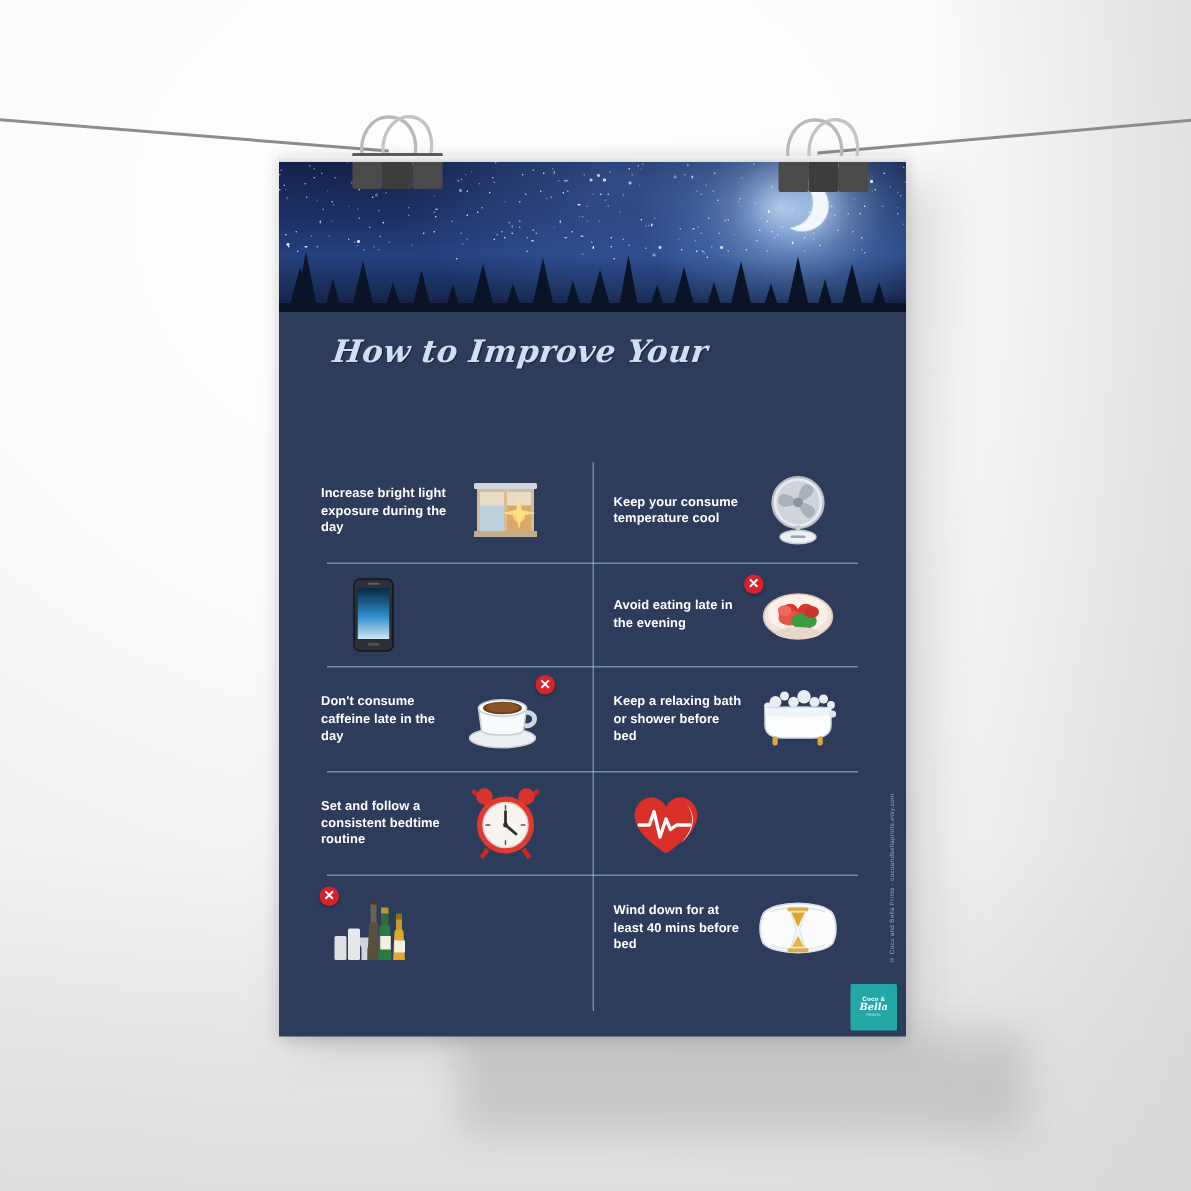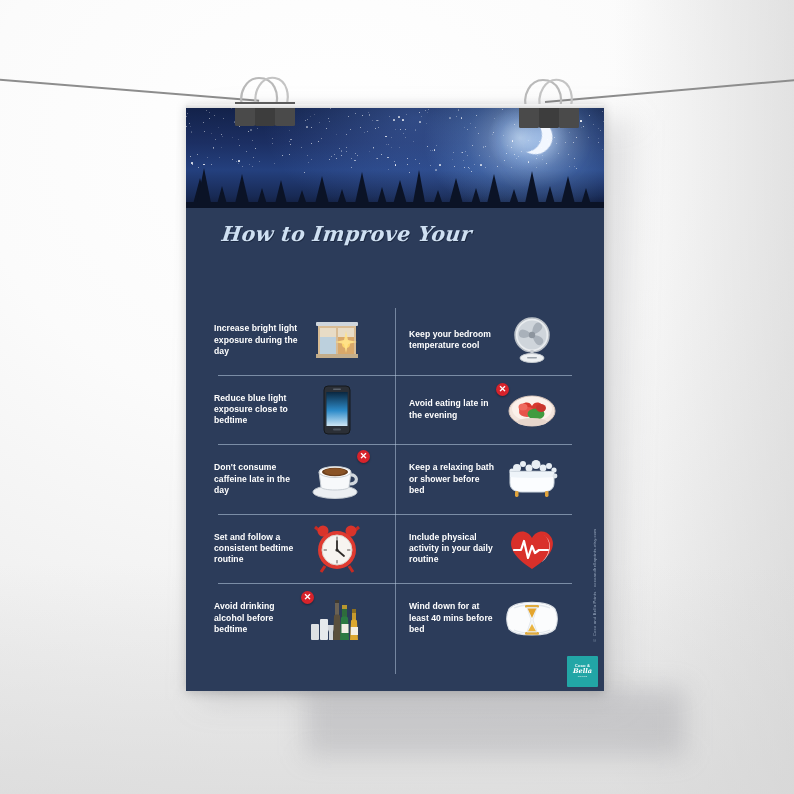--- a/index.html
+++ b/index.html
@@ -596,21 +596,21 @@
       <rect x="28" y="10" width="16" height="9" fill="#e8dcc6"></rect>
       <rect x="6" y="36" width="42" height="4" fill="#c3ad8a"></rect>
       <g transform="translate(36,26)">
         <circle r="4" fill="#ffd86b" opacity="0.95"></circle>
         <path d="M0 -13 L2 -4 L11 -2 L2 0 L0 9 L-2 0 L-11 -2 L-2 -4 Z" fill="#ffe28a" opacity="0.9"></path>
       </g>
     </svg>
             </div>
           </div>
           <div class="tip-cell right">
-            <div class="tip-text">Keep your bedroom temperature cool</div>
+            <div class="tip-text">Keep your consume temperature cool</div>
             <div class="tip-icon">
               <svg width="50" height="48" viewBox="0 0 50 48">
       <circle cx="25" cy="19" r="17" fill="#e9ecef" stroke="#b9bfc6" stroke-width="1.5"></circle>
       <circle cx="25" cy="19" r="14.5" fill="#cfd5db"></circle>
       <g fill="#a9b1ba">
         <path d="M25 19 C25 9 30 4 34 8 C38 12 32 17 25 19 Z"></path>
         <path d="M25 19 C34 19 39 24 35 28 C31 32 27 26 25 19 Z"></path>
         <path d="M25 19 C17 24 11 22 12 17 C13 11 20 13 25 19 Z"></path>
         <path d="M25 19 C19 26 13 28 12 23 C11 18 18 17 25 19 Z" opacity="0"></path>
       </g>
@@ -618,21 +618,20 @@
       <rect x="23.5" y="34" width="3" height="6" fill="#c9ced4"></rect>
       <ellipse cx="25" cy="42" rx="12" ry="4.5" fill="#eef1f3" stroke="#c2c8ce" stroke-width="1"></ellipse>
       <rect x="20" y="41" width="10" height="1.6" rx="0.8" fill="#9aa2aa"></rect>
     </svg>
             </div>
           </div>
         </div>
         <div class="h-div"></div>
         <div class="tip-row">
           <div class="tip-cell left">
-            <div class="tip-text">Reduce blue light exposure close to bedtime</div>
             <div class="tip-icon">
               <svg width="30" height="50" viewBox="0 0 30 50">
       <rect x="2" y="1" width="26" height="48" rx="4" fill="#2b2f36" stroke="#15181c" stroke-width="1"></rect>
       <rect x="4.5" y="7" width="21" height="34" fill="#0d2a44"></rect>
       <rect x="4.5" y="7" width="21" height="34" fill="url(#sg)"></rect>
       <defs>
                   <linearGradient id="sg" x1="0" y1="0" x2="0" y2="1">
         <stop offset="0%" stop-color="#0a2740"></stop>
                     <stop offset="55%" stop-color="#2d8bc9"></stop>
                     <stop offset="100%" stop-color="#cfe6f5"></stop>
@@ -719,34 +718,32 @@
         <line x1="12" y1="26" x2="14.5" y2="26"></line>
         <line x1="35.5" y1="26" x2="38" y2="26"></line>
       </g>
       <line x1="25" y1="26" x2="25" y2="17" stroke="#2e2b28" stroke-width="1.8" stroke-linecap="round"></line>
       <line x1="25" y1="26" x2="32" y2="32" stroke="#2e2b28" stroke-width="1.8" stroke-linecap="round"></line>
       <circle cx="25" cy="26" r="1.6" fill="#2e2b28"></circle>
     </svg>
             </div>
           </div>
           <div class="tip-cell right">
-            <div class="tip-text">Include physical activity in your daily routine</div>
             <div class="tip-icon">
               <svg width="52" height="46" viewBox="0 0 52 46">
       <path d="M26 43 C6 30 2 19 7 11 C12 3 22 4 26 12 C30 4 40 3 45 11 C50 19 46 30 26 43 Z" fill="#d9302a"></path>
       <path d="M38 9 C45 14 46 26 36 36 C44 30 48 16 38 9 Z" fill="#ffffff" opacity="0.92"></path>
       <polyline points="8,24 15,24 18,15 22,32 26,20 29,27 33,24 42,24" fill="none" stroke="#ffffff" stroke-width="2.2" stroke-linecap="round" stroke-linejoin="round"></polyline>
     </svg>
             </div>
           </div>
         </div>
         <div class="h-div"></div>
         <div class="tip-row">
           <div class="tip-cell left">
-            <div class="tip-text">Avoid drinking alcohol before bedtime</div>
             <div class="tip-icon">
               <svg width="56" height="48" viewBox="0 0 56 48">
       <rect x="2" y="30" width="8" height="16" rx="1" fill="#e8eaec" opacity="0.95"></rect>
       <rect x="11" y="25" width="8" height="21" rx="1" fill="#f0f2f4" opacity="0.95"></rect>
       <path d="M20 46 L20 38 L17 31 L27 31 L24 38 L24 46 Z" fill="#e4e7ea" opacity="0.9"></path>
       <rect x="26" y="8" width="4" height="14" fill="#6b6254"></rect>
       <path d="M25 22 C25 20 31 20 31 22 L32 46 L24 46 Z" fill="#5a4f3c"></path>
       <rect x="26" y="6" width="4" height="3" fill="#3f3a31"></rect>
       <rect x="33" y="14" width="5" height="10" fill="#2e6b3b"></rect>
       <path d="M32 24 C32 22 39 22 39 24 L40 46 L31 46 Z" fill="#2b7a42"></path>

